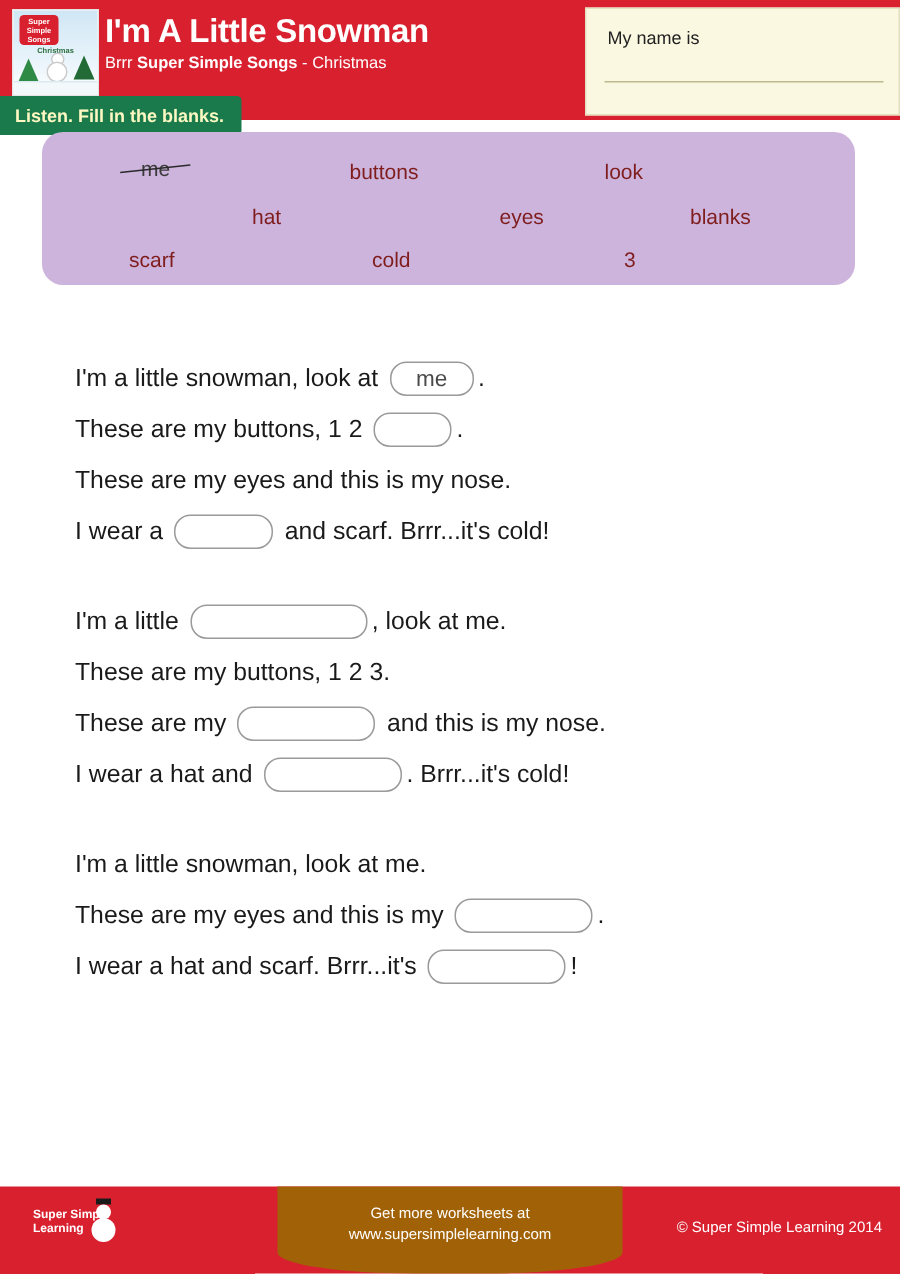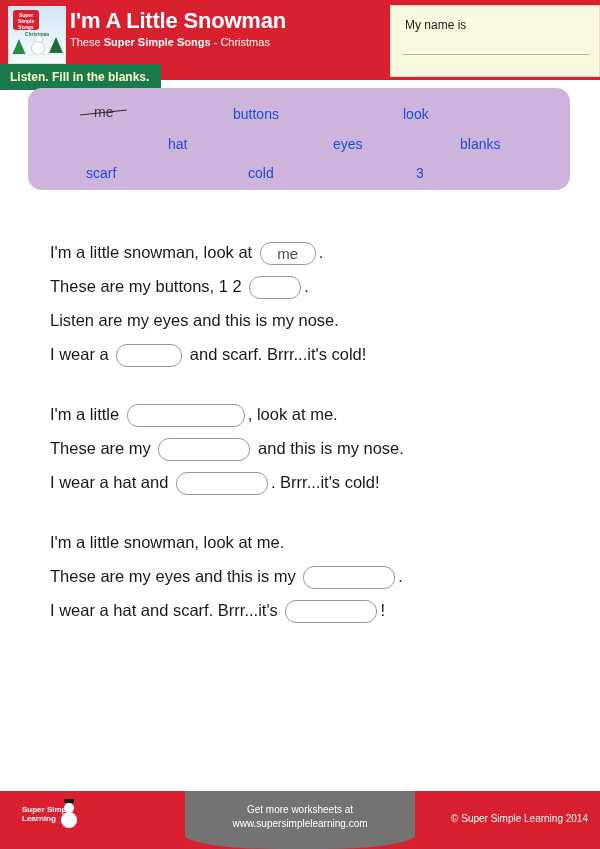--- a/index.html
+++ b/index.html
@@ -154,21 +154,21 @@
     left: 28px;
     top: 88px;
     width: 542px;
     height: 102px;
     background: #cdb4dd;
     border-radius: 14px;
   }
   .word {
     position: absolute;
     font-size: 14px;
-    color: #1d4ed8;
+    color: #7f1d1d;
   }
   .word.struck {
     color: #3b3b3b;
   }
   .word.struck::after {
     content: "";
     position: absolute;
     left: -14px;
     right: -14px;
     top: 50%;
@@ -218,21 +218,21 @@
     width: 600px;
     height: 58px;
     background: #d8202f;
   }
   .footer-green {
     position: absolute;
     left: 185px;
     top: 0;
     width: 230px;
     height: 58px;
-    background: #737373;
+    background: #a16207;
     border-radius: 0 0 40% 40% / 0 0 14px 14px;
   }
   .footer-green-text {
     position: absolute;
     left: 0;
     top: 12px;
     width: 230px;
     text-align: center;
     color: #ffffff;
     font-size: 10px;
@@ -295,21 +295,21 @@
     </div>
     <div class="logo-sub">Christmas</div>
     <div class="logo-tree t1"></div>
     <div class="logo-tree t2"></div>
     <div class="logo-snow2"></div>
     <div class="logo-snow"></div>
     <div class="logo-ground"></div>
   </div>
 
   <div class="title">I'm A Little Snowman</div>
-  <div class="subtitle"><span>These </span><b>Super Simple Songs</b><span> - Christmas</span></div>
+  <div class="subtitle"><span>Brrr </span><b>Super Simple Songs</b><span> - Christmas</span></div>
 
   <div class="name-box">
     <div class="name-label">My name is</div>
     <div class="name-line"></div>
   </div>
 </div>
 
 <div class="instruction">Listen. Fill in the blanks.</div>
 
 <div class="wordbank">
@@ -322,26 +322,27 @@
   <div class="word" style="left:58px; top:77px;">scarf</div>
   <div class="word" style="left:220px; top:77px;">cold</div>
   <div class="word" style="left:388px; top:77px;">3</div>
 </div>
 
 <div class="lines">
 
   <div class="stanza">
     <div class="line"><span>I'm a little snowman, look at </span><span class="blank b-me">me</span><span>.</span></div>
     <div class="line"><span>These are my buttons, 1 2 </span><span class="blank b-sm"></span><span>.</span></div>
-    <div class="line"><span>Listen are my eyes and this is my nose.</span></div>
+    <div class="line"><span>These are my eyes and this is my nose.</span></div>
     <div class="line"><span>I wear a </span><span class="blank b-md"></span><span> and scarf. Brrr...it's cold!</span></div>
   </div>
 
   <div class="stanza">
     <div class="line"><span>I'm a little </span><span class="blank b-xl"></span><span>, look at me.</span></div>
+    <div class="line"><span>These are my buttons, 1 2 3.</span></div>
     <div class="line"><span>These are my </span><span class="blank b-lg"></span><span> and this is my nose.</span></div>
     <div class="line"><span>I wear a hat and </span><span class="blank b-lg"></span><span>. Brrr...it's cold!</span></div>
   </div>
 
   <div class="stanza">
     <div class="line"><span>I'm a little snowman, look at me.</span></div>
     <div class="line"><span>These are my eyes and this is my </span><span class="blank b-lg"></span><span>.</span></div>
     <div class="line"><span>I wear a hat and scarf. Brrr...it's </span><span class="blank b-lg"></span><span>!</span></div>
   </div>
 

